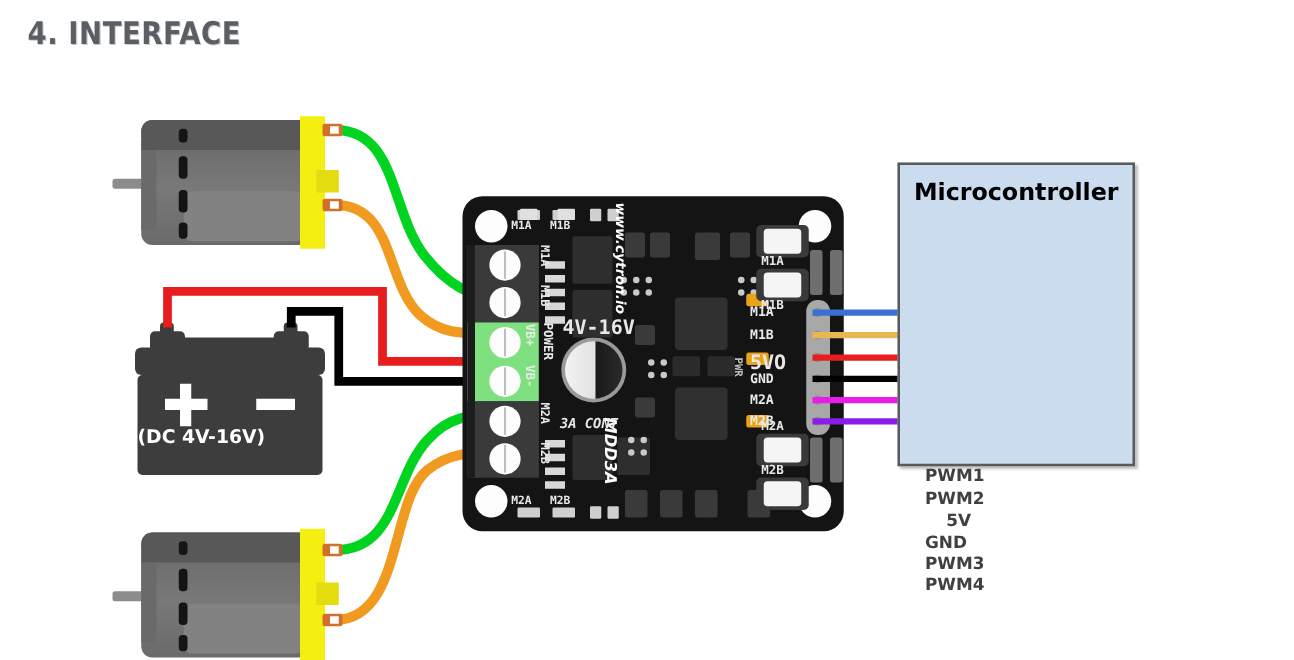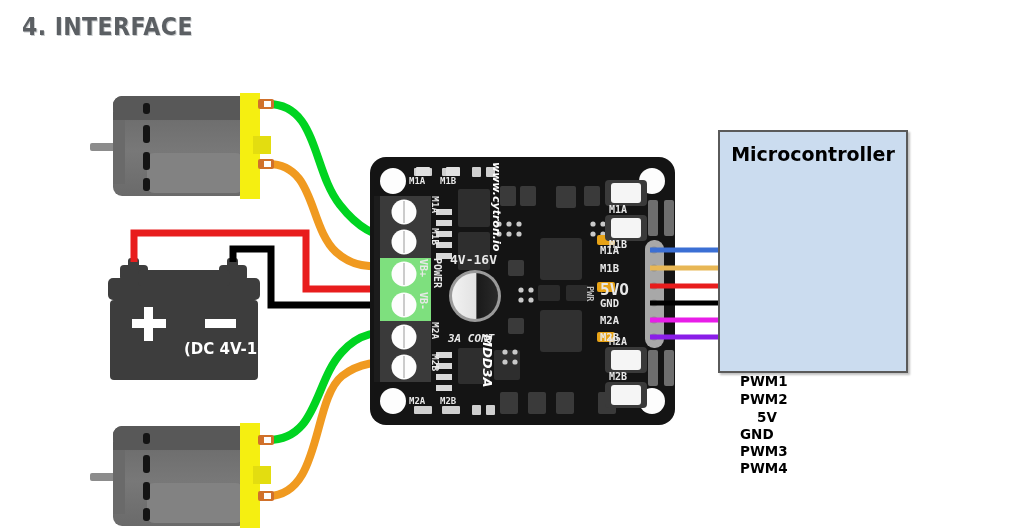--- a/index.html
+++ b/index.html
@@ -50,30 +50,30 @@
     font-weight: bold;
     font-size: 19px;
     color: #000;
   }
   .pin-label {
     position: absolute;
     left: 20px;
     font-family: "DejaVu Sans", sans-serif;
     font-weight: bold;
     font-size: 13.5px;
-    color: #000000;
+    color: #404040;
     line-height: 13px;
     white-space: nowrap;
   }
 
   
   #battery-voltage {
     position: absolute;
     left: 110px; top: 340px;
-    width: 176px; text-align: right;
+    width: 176px; text-align: left;
     font-family: "DejaVu Sans", sans-serif;
     font-weight: bold;
     font-size: 15px;
     color: #ffffff;
     white-space: nowrap;
   }
 
   
   .silk {
     position: absolute;
@@ -337,21 +337,21 @@
     <div class="silk vert" style="left:441px; top:322px; font-size:9.5px; transform:rotate(90deg);">M2A</div>
     <div class="silk vert" style="left:441px; top:354px; font-size:9.5px; transform:rotate(90deg);">M2B</div>
 
     <div class="silk vert" style="left:443px; top:258px; font-size:10px; transform:rotate(90deg);">POWER</div>
     <div class="silk vert" style="left:429px; top:259px; font-size:10px; transform:rotate(90deg);">VB+</div>
     <div class="silk vert" style="left:429px; top:292px; font-size:10px; transform:rotate(90deg);">VB-</div>
 
     <div class="brand vert" style="left:503px; top:162px; font-size:11px; font-style:italic; transform:rotate(90deg); transform-origin:left top;">www.cytron.io</div>
     <div class="brand vert" style="left:495px; top:334px; font-size:13px; font-style:italic; transform:rotate(90deg); transform-origin:left top;">MDD3A</div>
 
-    <div class="silk" style="left:450px; top:252px; font-size:13px;">4V-16V</div>
+    <div class="silk" style="left:450px; top:252px; font-size:16px;">4V-16V</div>
     <div class="silk" style="left:448px; top:332px; font-size:11px;font-style:italic;">3A CONT</div>
 
     <div class="silk vert" style="left:595px; top:286px; font-size:8.5px; transform:rotate(90deg); color:#bdbdbd;">PWR</div>
 
     <div class="silk" style="left:609px; top:204px; font-size:10px;">M1A</div>
     <div class="silk" style="left:609px; top:239px; font-size:10px;">M1B</div>
     <div class="silk" style="left:609px; top:336px; font-size:10px;">M2A</div>
     <div class="silk" style="left:609px; top:371px; font-size:10px;">M2B</div>
 
     <div class="silk" style="left:600px; top:244px; font-size:10.5px;">M1A</div>

